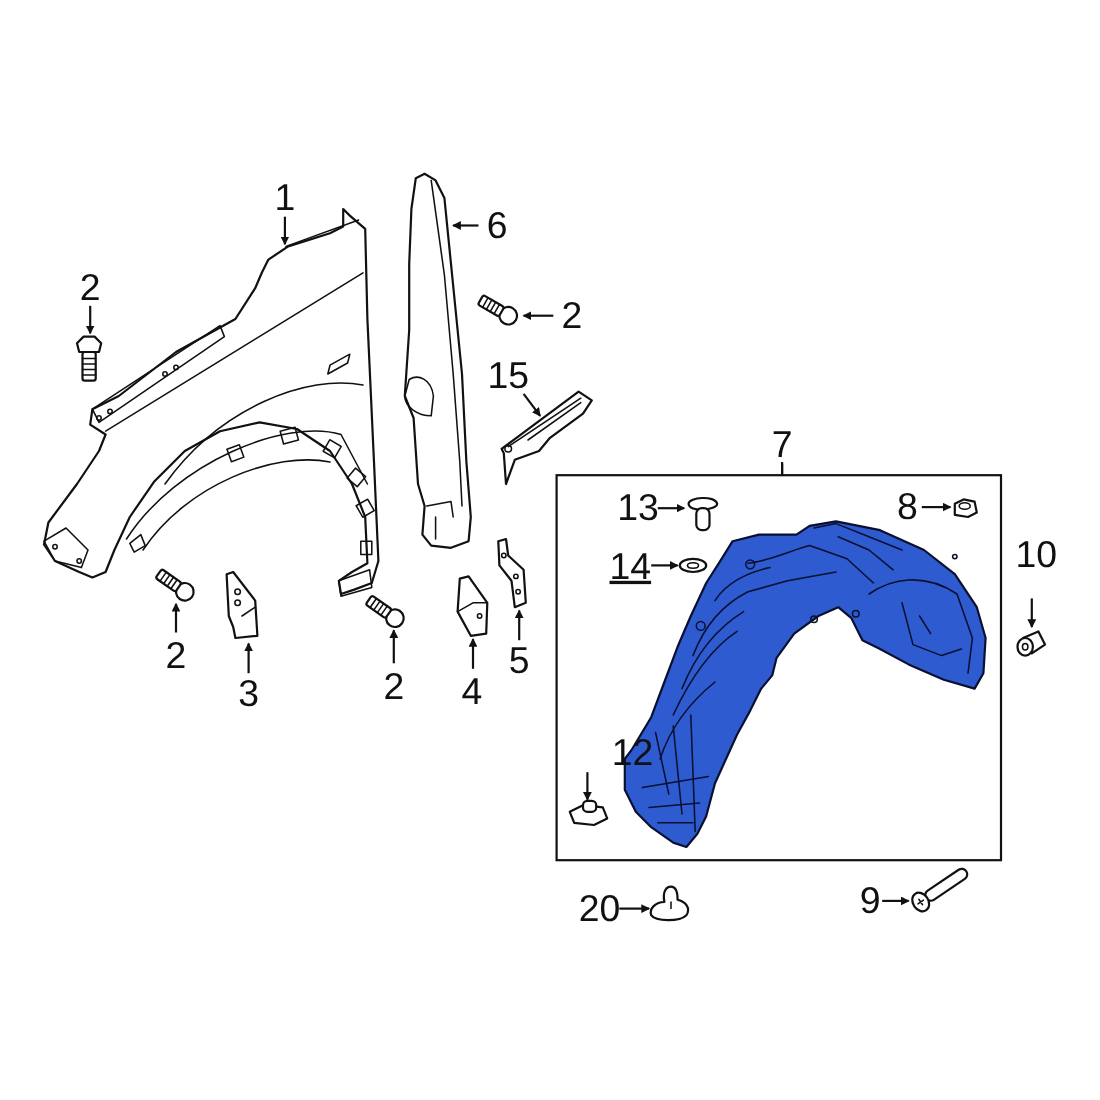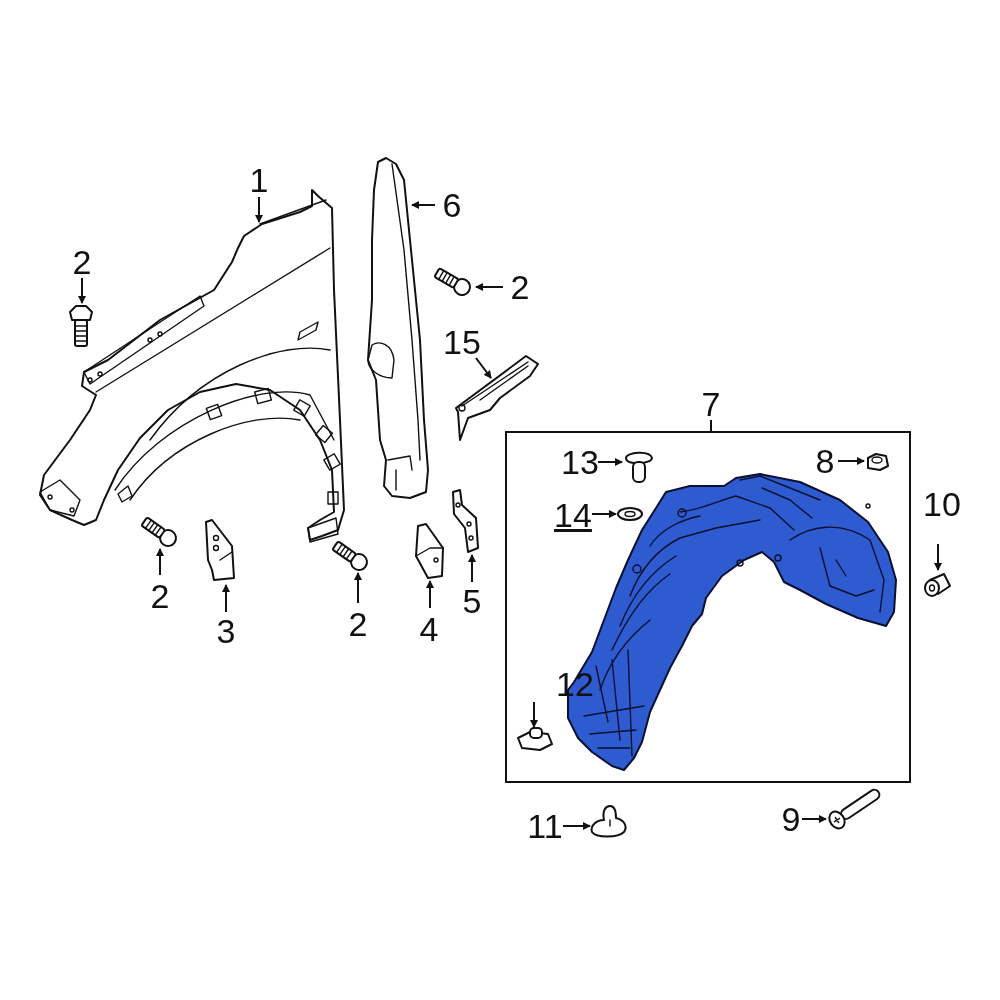--- a/index.html
+++ b/index.html
@@ -208,18 +208,18 @@
   <span class="callout" style="left:160px;top:596px;">2</span>
   <span class="callout" style="left:358px;top:624px;">2</span>
   <span class="callout" style="left:226px;top:631px;">3</span>
   <span class="callout" style="left:429px;top:629px;">4</span>
   <span class="callout" style="left:472px;top:601px;">5</span>
   <span class="callout" style="left:452px;top:205px;">6</span>
   <span class="callout" style="left:711px;top:404px;">7</span>
   <span class="callout" style="left:825px;top:461px;">8</span>
   <span class="callout" style="left:791px;top:819px;">9</span>
   <span class="callout" style="left:942px;top:492px;margin-top:12px;">10</span>
-  <span class="callout" style="left:545px;top:826px;">11</span>
+  <span class="callout" style="left:545px;top:826px;">20</span>
   <span class="callout" style="left:539px;top:684px;margin-left:36px;">12</span>
   <span class="callout" style="left:580px;top:462px;">13</span>
   <span class="callout" style="left:573px;top:515px;text-decoration:underline;">14</span>
   <span class="callout" style="left:462px;top:342px;">15</span>
 </div>
 
 </body></html>

